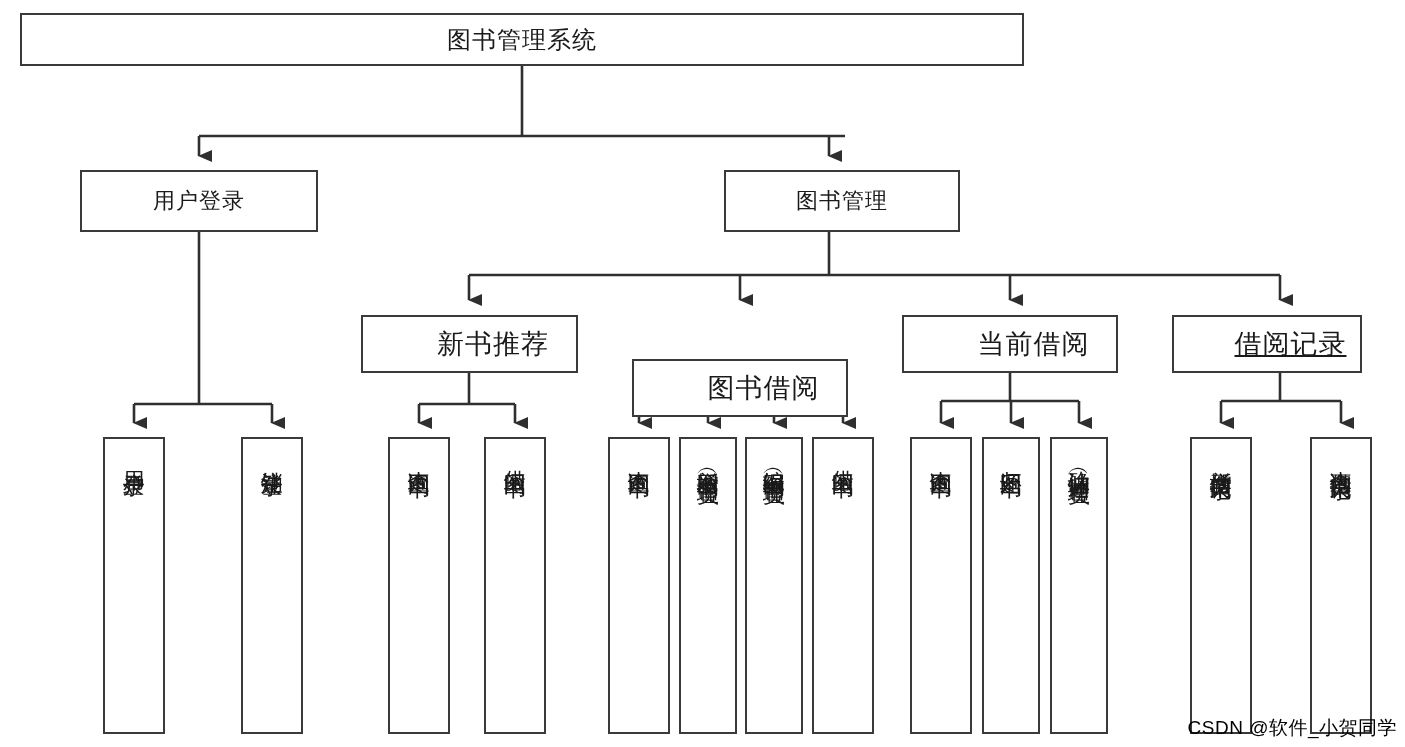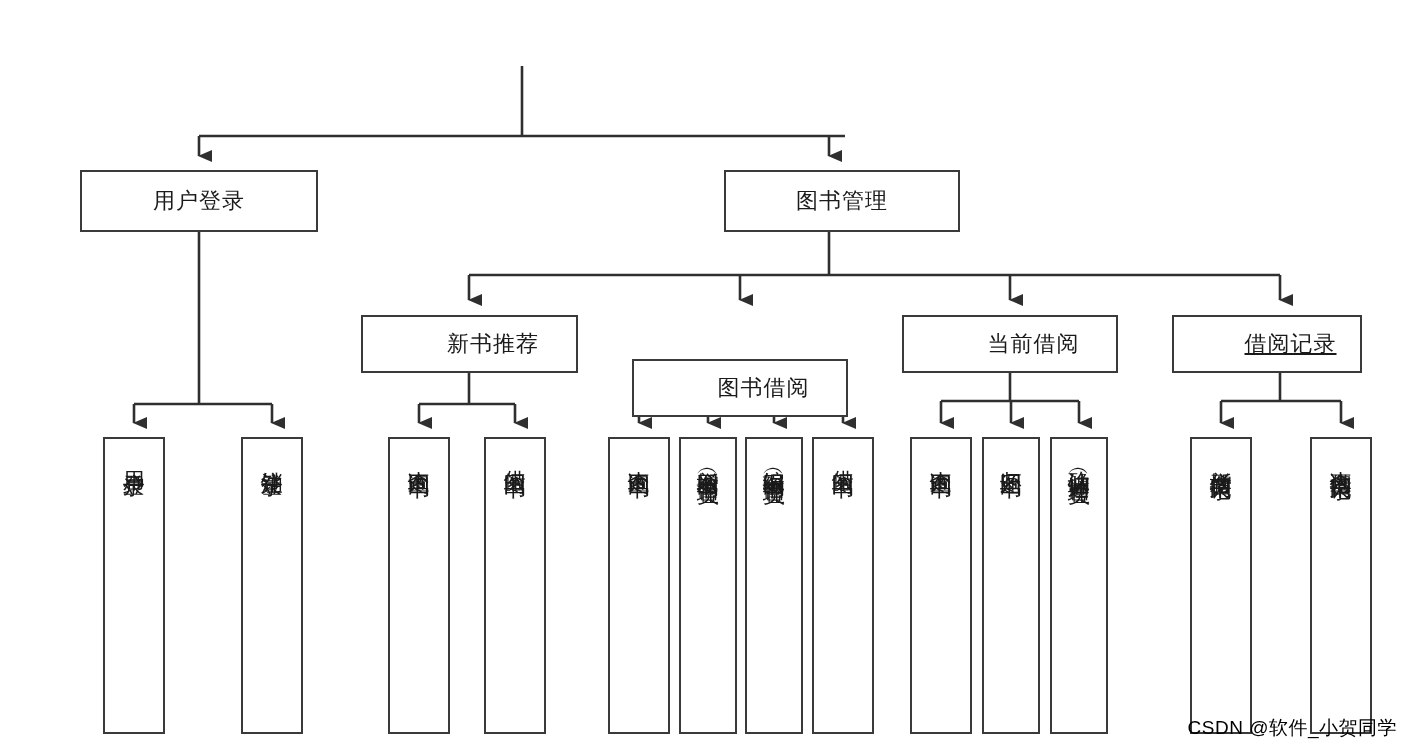--- a/index.html
+++ b/index.html
@@ -36,21 +36,21 @@
     justify-content: center;
     color: #1a1a1a;
   }
   .node.level0 {
     font-size: 24px;
   }
   .node.level1 {
     font-size: 22px;
   }
   .node.level2 {
-    font-size: 22px;
+    font-size: 27px;
     padding-left: 47px;
   }
   .node.leaf {
     font-size: 22px;
     align-items: flex-start;
     justify-content: center;
     padding-top: 14px;
   }
   .vtext {
     writing-mode: vertical-rl;
@@ -122,20 +122,23 @@
       <path d="M1011 401 L1011 423" marker-end="url(#arrow)"></path>
       <path d="M1079 401 L1079 423" marker-end="url(#arrow)"></path>
 
       <path d="M1280 373 L1280 401"></path>
       <path d="M1221 401 L1341 401"></path>
       <path d="M1221 401 L1221 423" marker-end="url(#arrow)"></path>
       <path d="M1341 401 L1341 423" marker-end="url(#arrow)"></path>
     </g>
   </svg>
 
+  <div class="node level0" id="root-node" style="left: 20px; top: 13px; width: 1004px; height: 53px;">
+    <span class="htext">图书管理系统</span>
+  </div>
 
   <div class="node level1" id="l1-0" style="left: 80px; top: 170px; width: 238px; height: 62px;">
     <span class="htext">用户登录</span>
   </div>
   <div class="node level1" id="l1-1" style="left: 712px; top: 170px; width: 236px; height: 62px; margin-left: 12px;">
     <span class="htext">图书管理</span>
   </div>
 
   <div class="node level2" id="l2-0" style="left: 361px; top: 315px; width: 217px; height: 58px;">
     <span class="htext">新书推荐</span>

